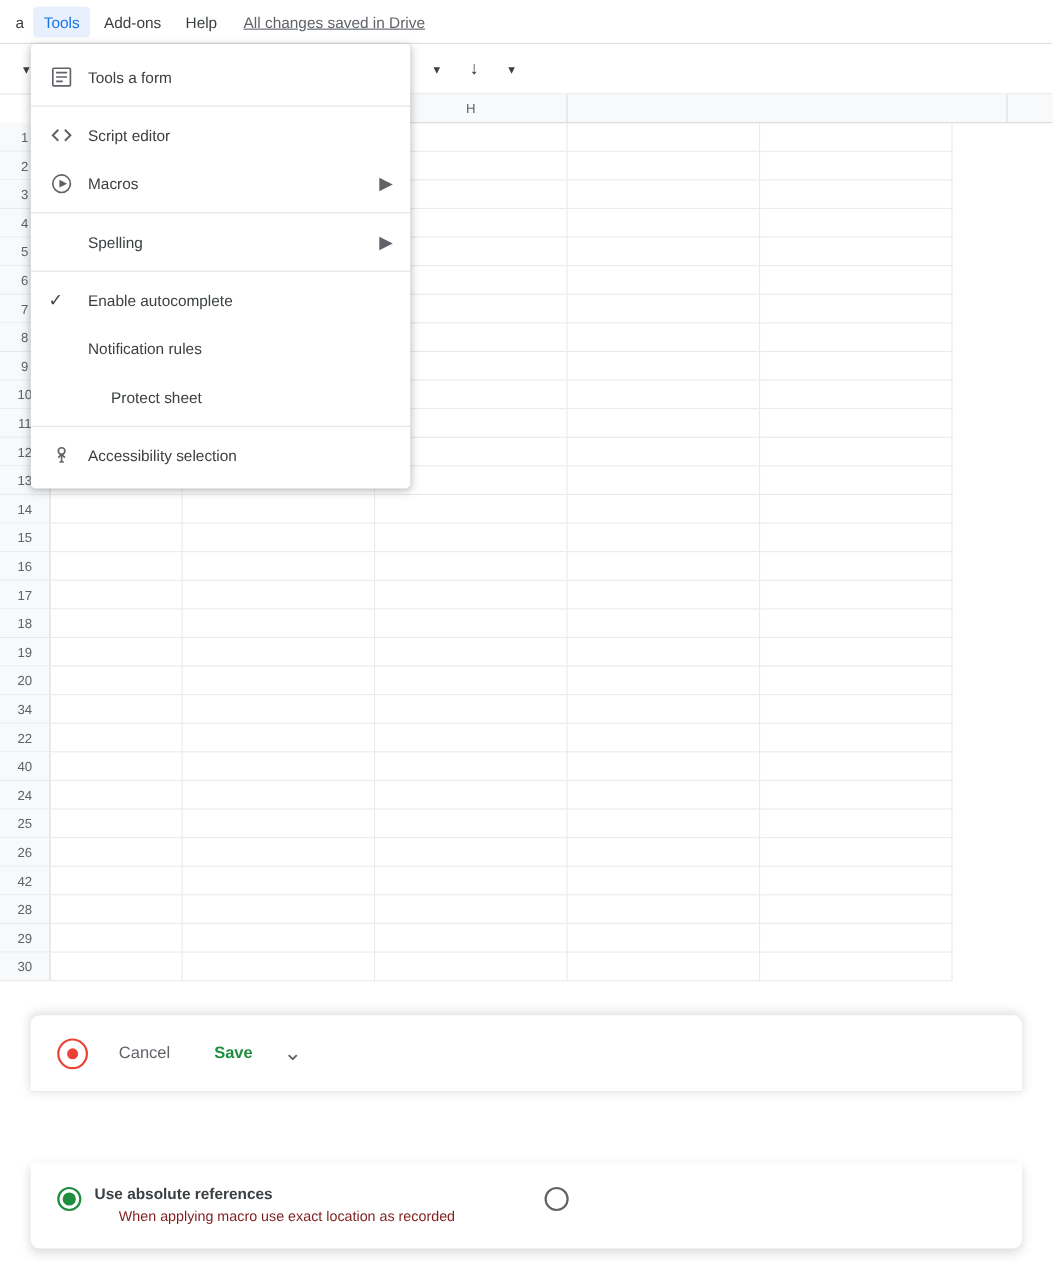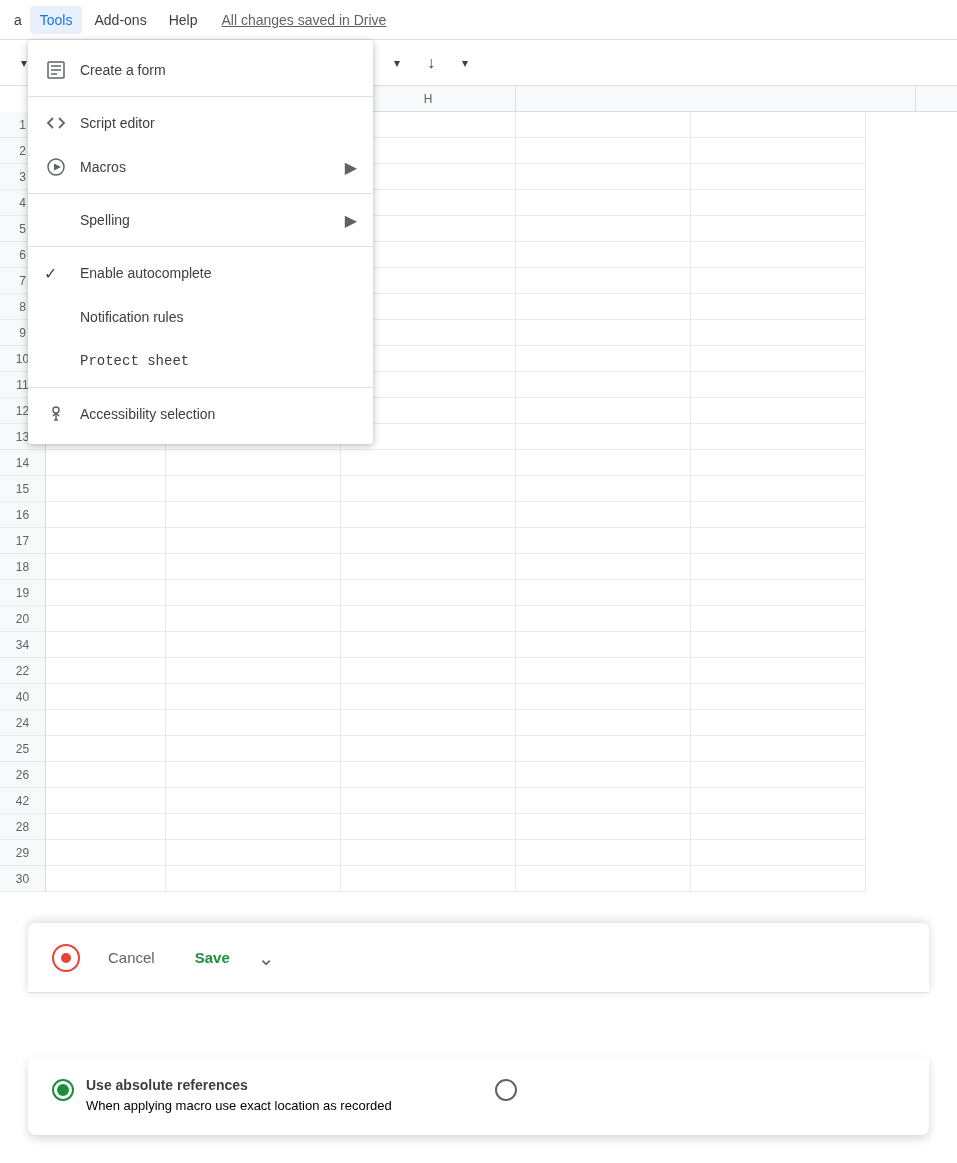--- a/index.html
+++ b/index.html
@@ -301,22 +301,23 @@
     }
     .macro-option-text {}
     .macro-option-title {
       font-size: 14px;
       font-weight: 600;
       color: #3c4043;
       margin-bottom: 4px;
     }
     .macro-option-desc {
       font-size: 13px;
-      color: #000000;
+      color: #7f1d1d;
       line-height: 1.4;
+      margin-left: 22px;
     }
   </style>
 </head>
 <body>
 
 <div class="menu-bar">
   <span style="font-size:14px;color:#3c4043;padding:0 6px;">a</span>
   <span class="menu-item active">Tools</span>
   <span class="menu-item">Add-ons</span>
   <span class="menu-item">Help</span>
@@ -608,21 +609,21 @@
 <div class="dropdown-menu" id="dropdown-menu">
     <div class="menu-entry">
       <span class="entry-icon">
         <svg width="20" height="20" viewBox="0 0 20 20">
           <rect x="2" y="2" width="16" height="16" rx="1" fill="none" stroke="#5f6368" stroke-width="1.5"></rect>
           <line x1="5" y1="6" x2="15" y2="6" stroke="#5f6368" stroke-width="1.5"></line>
           <line x1="5" y1="10" x2="15" y2="10" stroke="#5f6368" stroke-width="1.5"></line>
           <line x1="5" y1="14" x2="11" y2="14" stroke="#5f6368" stroke-width="1.5"></line>
         </svg>
       </span>
-      <span class="entry-label">Create a form</span>
+      <span class="entry-label">Tools a form</span>
     </div>
     <div class="menu-divider"></div>
     <div class="menu-entry">
       <span class="entry-icon">
         <svg width="20" height="20" viewBox="0 0 20 20">
           <polyline points="7,5 2,10 7,15" fill="none" stroke="#5f6368" stroke-width="1.8"></polyline>
           <polyline points="13,5 18,10 13,15" fill="none" stroke="#5f6368" stroke-width="1.8"></polyline>
         </svg>
       </span>
       <span class="entry-label">Script editor</span>
@@ -643,21 +644,21 @@
       <span class="entry-arrow">▶</span>
     </div>
     <div class="menu-divider"></div>
     <div class="menu-entry">
       <span class="checkmark">✓</span>
       <span class="entry-label">Enable autocomplete</span>
     </div>
     <div class="menu-entry" style="padding-left: 52px;">
       <span class="entry-label">Notification rules</span>
     </div>
-    <div class="menu-entry" style="padding-left: 52px; font-family: Liberation Mono, monospace;">
+    <div class="menu-entry" style="padding-left: 73px;">
       <span class="entry-label">Protect sheet</span>
     </div>
     <div class="menu-divider"></div>
     <div class="menu-entry">
       <span class="entry-icon">
         <svg width="20" height="20" viewBox="0 0 20 20">
           <circle cx="10" cy="6" r="3" fill="none" stroke="#5f6368" stroke-width="1.5"></circle>
           <line x1="10" y1="9" x2="10" y2="16" stroke="#5f6368" stroke-width="1.5"></line>
           <line x1="7" y1="12" x2="10" y2="9" stroke="#5f6368" stroke-width="1.5"></line>
           <line x1="13" y1="12" x2="10" y2="9" stroke="#5f6368" stroke-width="1.5"></line>

